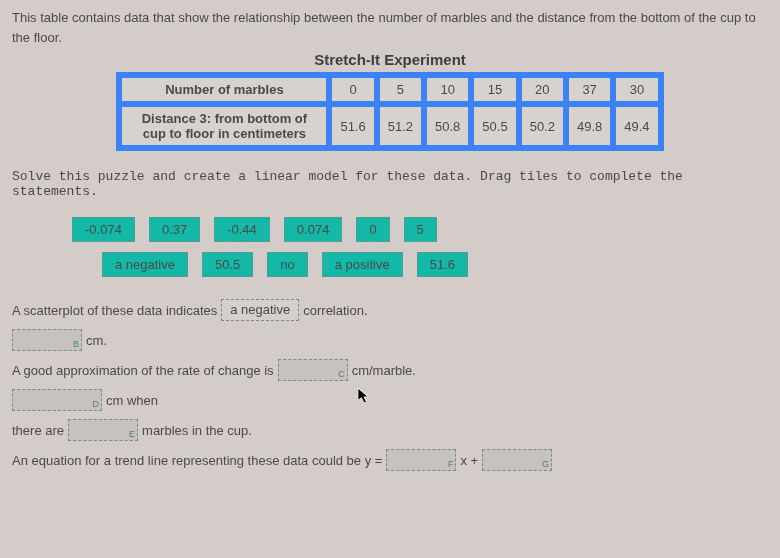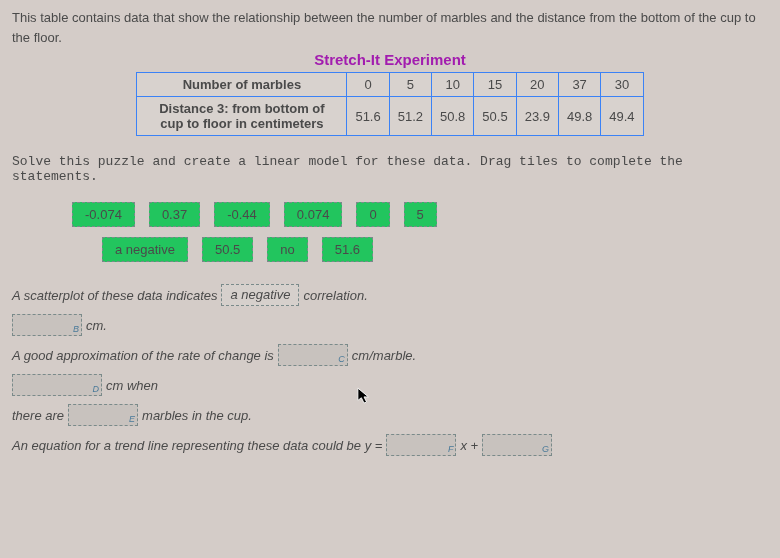--- a/index.html
+++ b/index.html
@@ -8,44 +8,44 @@
       height: 558px;
       background: #d4ccc8;
       font-family: Arial, sans-serif;
       font-size: 13px;
       color: #4a4a4a;
       padding: 8px 12px;
       position: relative;
       overflow: hidden;
     }
     .intro { line-height: 1.5; margin-bottom: 4px; }
-    .tbl-title { text-align: center; font-weight: bold; font-size: 15px; margin-bottom: 4px; color: #a21caf; }
+    .tbl-title { text-align: center; font-weight: bold; font-size: 15px; margin-bottom: 4px; color: #404040; }
     table.data {
       border-collapse: collapse;
       margin: 0 auto 18px auto;
     }
     table.data td, table.data th {
-      border: 1px solid #3b82f6;
+      border: 6px solid #3b82f6;
       padding: 4px 8px;
       text-align: center;
       background: #d8d2ce;
       font-size: 13px;
     }
     table.data .rowhdr { font-weight: bold; text-align: center; padding: 4px 10px; }
     .instr { margin: 10px 0 18px 0; font-family: Liberation Mono, monospace; }
     .tilebank { margin: 0 0 22px 60px; }
     .tilerow { display: flex; gap: 14px; margin-bottom: 10px; }
     .tile {
       border: 1px dashed #7a8a8a;
       padding: 4px 12px;
-      background: #22c55e;
+      background: #14b8a6;
       font-size: 13px;
       cursor: grab;
     }
-    .stmt { margin: 8px 0; display: flex; align-items: center; flex-wrap: wrap; gap: 4px; font-style: italic; }
+    .stmt { margin: 8px 0; display: flex; align-items: center; flex-wrap: wrap; gap: 4px; }
     .slot {
       display: inline-block;
       min-width: 70px;
       height: 22px;
       border: 1px dashed #7a8a8a;
       background: #c8c2be;
       position: relative;
       vertical-align: middle;
     }
     .slot.filled {
@@ -85,21 +85,21 @@
     <td>20</td>
     <td>37</td>
     <td>30</td>
   </tr>
   <tr>
     <td class="rowhdr" style="max-width:210px;">Distance 3: from bottom of cup to floor in centimeters</td>
     <td>51.6</td>
     <td>51.2</td>
     <td>50.8</td>
     <td>50.5</td>
-    <td>23.9</td>
+    <td>50.2</td>
     <td>49.8</td>
     <td>49.4</td>
   </tr>
 </tbody>
   </table>
 
 <div class="instr">Solve this puzzle and create a linear model for these data. Drag tiles to complete the statements.</div>
 
 <div class="tilebank">
   <div class="tilerow">
@@ -107,20 +107,21 @@
     <div class="tile">0.37</div>
     <div class="tile">-0.44</div>
     <div class="tile">0.074</div>
     <div class="tile">0</div>
     <div class="tile">5</div>
   </div>
   <div class="tilerow" style="margin-left:30px;">
     <div class="tile">a negative</div>
     <div class="tile">50.5</div>
     <div class="tile">no</div>
+    <div class="tile">a positive</div>
     <div class="tile">51.6</div>
   </div>
 </div>
 
 <div class="stmt">
   <span>A scatterplot of these data indicates</span>
   <span class="slot filled">a negative</span>
   <span>correlation.</span>
 </div>
 

